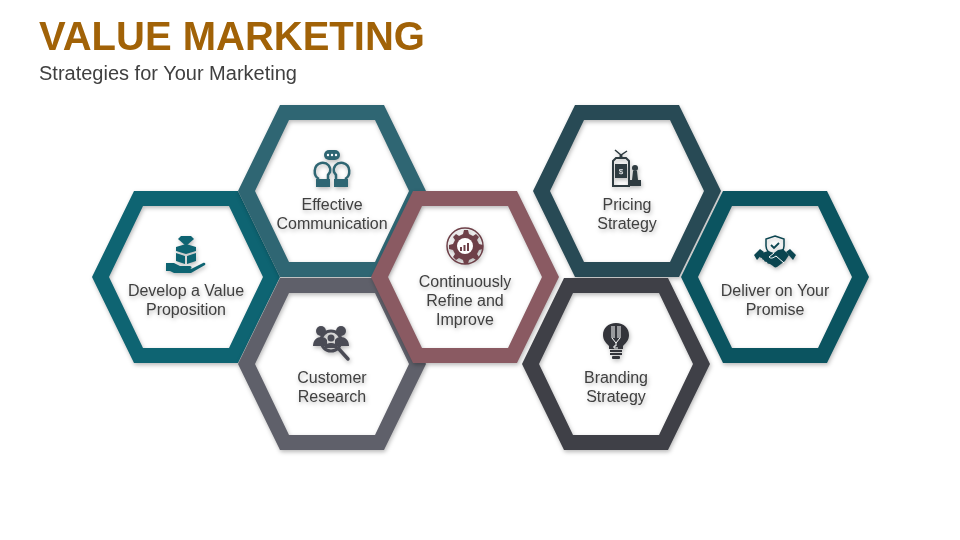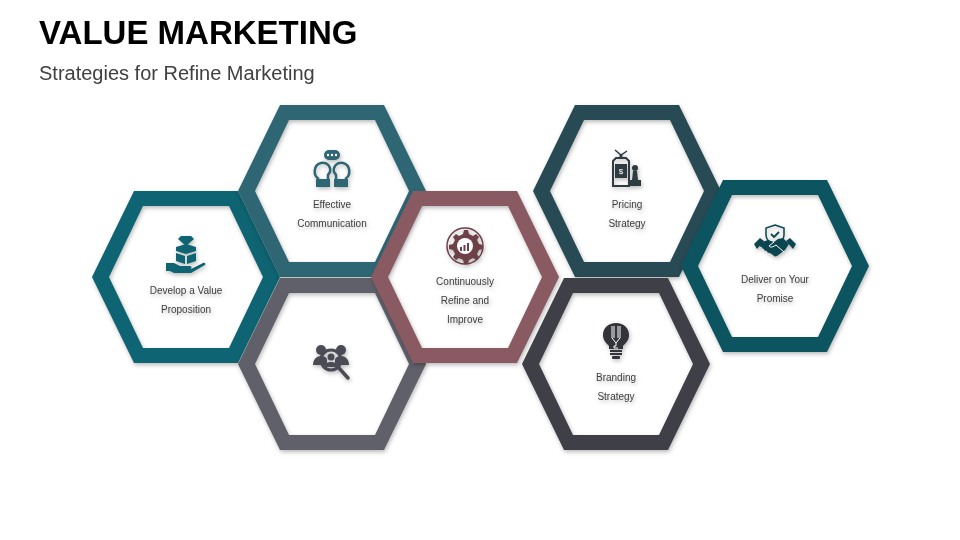--- a/index.html
+++ b/index.html
@@ -1,30 +1,30 @@
 <!DOCTYPE html>
 <html><head>
   <meta charset="utf-8">
   <style>
     html, body { margin: 0; padding: 0; }
     body { width: 960px; height: 540px; background: #ffffff; position: relative; overflow: hidden; font-family: "Liberation Sans", "DejaVu Sans", sans-serif; }
-    .title { position: absolute; left: 39px; top: 14px; font-size: 33px; font-weight: bold; color: #000000; letter-spacing: 0px; font-family: "Liberation Sans", "DejaVu Sans", sans-serif; }
+    .title { position: absolute; left: 39px; top: 14px; font-size: 40px; font-weight: bold; color: #a16207; letter-spacing: 0px; font-family: "Liberation Sans", "DejaVu Sans", sans-serif; }
     .subtitle { position: absolute; left: 39px; top: 62px; font-size: 20px; color: #404040; font-family: "Liberation Sans", "DejaVu Sans", sans-serif; }
     .hex { position: absolute; width: 188px; height: 172px; filter: drop-shadow(1px 2px 2px rgba(0,0,0,0.28)); }
     .hex svg.frame { position: absolute; left: 0; top: 0; width: 188px; height: 172px; overflow: visible; }
     .hex .content { position: absolute; left: 30px; top: 30px; width: 128px; height: 112px; display: flex; flex-direction: column; align-items: center; justify-content: center; text-align: center; }
     .hex .icon { width: 44px; height: 40px; margin-bottom: 6px; }
     .hex .icon svg { width: 100%; height: 100%; }
-    .hex .label { font-size: 10px; line-height: 19px; color: #404040; white-space: pre-line; font-family: "Liberation Sans", "DejaVu Sans", sans-serif; }
+    .hex .label { font-size: 16px; line-height: 19px; color: #404040; white-space: pre-line; font-family: "Liberation Sans", "DejaVu Sans", sans-serif; }
   </style>
 </head>
 <body>
 
 <div class="title">VALUE MARKETING</div>
-<div class="subtitle">Strategies for Refine Marketing</div>
+<div class="subtitle">Strategies for Your Marketing</div>
 
 <div class="hex" style="left:92px; top:191px;">
   <svg class="frame" viewBox="0 0 188 172">
     <path fill-rule="evenodd" fill="#0e6472" d="M0,86 L42,0 L146,0 L188,86 L146,172 L42,172 Z M17,86 L51,15 L137,15 L171,86 L137,157 L51,157 Z"></path>
   </svg>
   <div class="content">
     <div class="icon">
       <svg viewBox="0 0 44 40">
         <path fill="#0e6472" d="M17,1 h10 l3,3 -8,7 -8,-7z"></path>
         <path fill="#0e6472" d="M12,12 l10,-3 10,3 v4 l-10,3 -10,-3z M12,18 l9,3 v8 l-9,-3z M23,21 l9,-3 v8 l-9,3z"></path>
@@ -67,20 +67,22 @@
         <circle cx="11" cy="9" r="5" fill="#4a4b55"></circle>
           <path fill="#4a4b55" d="M3,24 c0,-6 4,-9 8,-9 c3,0 5,1 6,3 v6z"></path>
         <circle cx="31" cy="9" r="5" fill="#4a4b55"></circle>
           <path fill="#4a4b55" d="M39,24 c0,-6 -4,-9 -8,-9 c-3,0 -5,1 -6,3 v6z"></path>
         <circle cx="21" cy="19" r="10" fill="none" stroke="#4a4b55" stroke-width="3"></circle>
         <circle cx="21" cy="16" r="3.5" fill="#4a4b55"></circle>
           <path fill="#4a4b55" d="M14,26 c1,-4 4,-5 7,-5 c3,0 6,1 7,5z"></path>
         <path stroke="#4a4b55" stroke-width="3.5" stroke-linecap="round" d="M28,26 L38,37"></path>
       </svg>
     </div>
+    <div class="label">Customer
+Research</div>
   </div>
 </div>
 
 <div class="hex" style="left:371px; top:191px;">
   <svg class="frame" viewBox="0 0 188 172">
     <path fill-rule="evenodd" fill="#8a5a62" d="M0,86 L42,0 L146,0 L188,86 L146,172 L42,172 Z M17,86 L51,15 L137,15 L171,86 L137,157 L51,157 Z"></path>
   </svg>
   <div class="content">
     <div class="icon">
       <svg viewBox="0 0 44 40">
@@ -132,21 +134,21 @@
         <rect x="16" y="28" width="12" height="2" fill="#33343a"></rect>
           <rect x="16" y="31" width="12" height="2" fill="#33343a"></rect>
           <rect x="18" y="34" width="8" height="3" rx="1" fill="#33343a"></rect>
       </svg>
     </div>
     <div class="label">Branding
 Strategy</div>
   </div>
 </div>
 
-<div class="hex" style="left:681px; top:180px;">
+<div class="hex" style="left:681px; top:191px;">
   <svg class="frame" viewBox="0 0 188 172">
     <path fill-rule="evenodd" fill="#0b5460" d="M0,86 L42,0 L146,0 L188,86 L146,172 L42,172 Z M17,86 L51,15 L137,15 L171,86 L137,157 L51,157 Z"></path>
   </svg>
   <div class="content">
     <div class="icon">
       <svg viewBox="0 0 44 40">
         <path fill="none" stroke="#0b4550" stroke-width="1.5" d="M22,1 l9,3 v7 c0,5 -4,8 -9,10 c-5,-2 -9,-5 -9,-10 v-7z"></path>
         <path fill="none" stroke="#0b4550" stroke-width="1.8" d="M18,10 l3,3 5,-5"></path>
         <path fill="#0b4550" d="M1,20 l6,-6 4,3 -7,8z M43,20 l-6,-6 -4,3 7,8z"></path>
         <path fill="#0b4550" d="M9,18 l6,-2 6,2 4,-3 5,-1 6,6 -4,6 -8,6 c-2,1 -3,0 -4,-1 l-3,-2 c-2,0 -3,-1 -3,-2 c-2,0 -3,-1 -3,-2 c-1,0 -2,-1 -2,-2 c-2,0 -3,-2 -2,-3z"></path>

